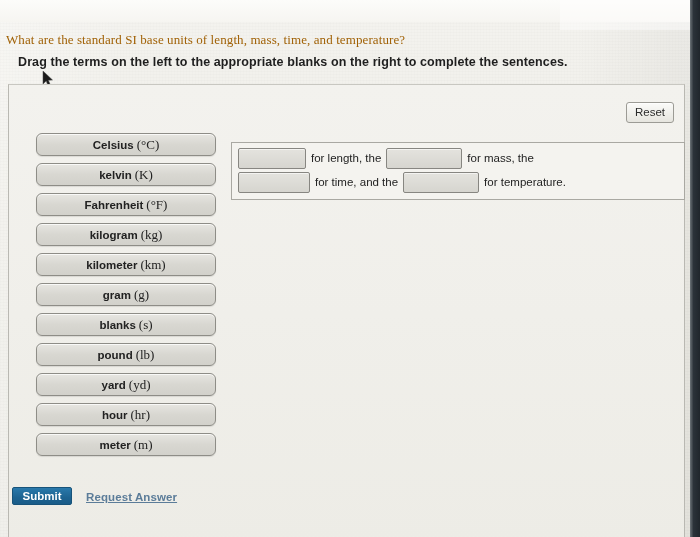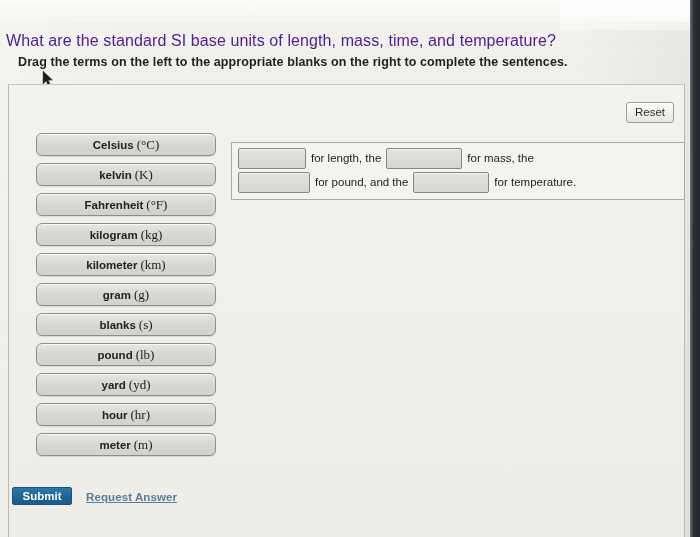--- a/index.html
+++ b/index.html
@@ -53,23 +53,24 @@
     right: 0; top: 0;
     width: 10px; height: 537px;
     background: linear-gradient(90deg, #6d7479 0%, #2b3239 35%, #20262c 100%);
   }
 
   
   .q-text {
     position: absolute;
     left: 6px;
     top: 32px;
-    font-size: 16px;
-    color: #4c1d95;
+    font-size: 13px;
+    color: #a16207;
     letter-spacing: .1px;
+    font-family: Liberation Serif, serif;
   }
   .q-instruction {
     position: absolute;
     left: 6px;
     top: 55px;
     font-size: 12.5px;
     font-weight: bold;
     color: #1f1f1f;
     letter-spacing: .1px;
     padding-left: 12px;
@@ -291,21 +292,21 @@
 
   <div id="sentence-box">
     <div class="sent-line">
       <span class="blank"></span>
       <span class="plain-text">for length, the</span>
       <span class="blank wide"></span>
       <span class="plain-text">for mass, the</span>
     </div>
     <div class="sent-line">
       <span class="blank w2"></span>
-      <span class="plain-text">for pound, and the</span>
+      <span class="plain-text">for time, and the</span>
       <span class="blank wide"></span>
       <span class="plain-text">for temperature.</span>
     </div>
   </div>
 
 </div>
 
 <div id="submit-btn">Submit</div>
 <div id="request-answer">Request Answer</div>
 

